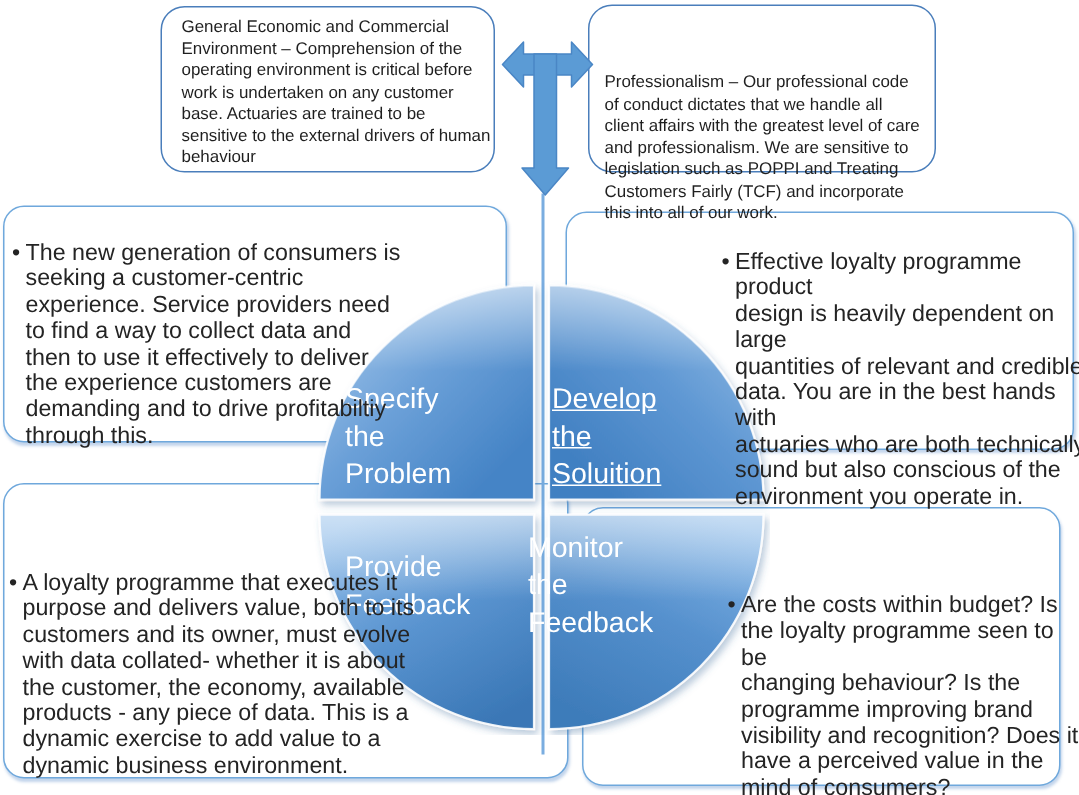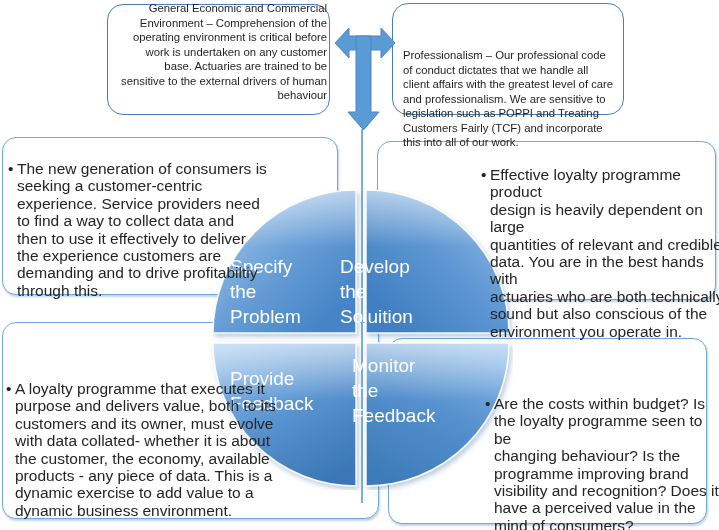--- a/index.html
+++ b/index.html
@@ -23,39 +23,39 @@
   #box-bl { left:2px;   top:322px; width:377px; height:197px; }
   #box-br { left:388px; top:338px; width:319px; height:186px; }
   #callout-a { left:107px; top:4px; width:223px; height:111px; }
   #callout-b { left:392px; top:3px; width:232px; height:112px; }
 
   
   .callout-text {
     position:absolute; font-size:11.3px; line-height:14.5px;
     white-space:pre-line; color:#1f1f1f;
   }
-  #text-a { left:121px; top:1px; width:206px;text-align:right; }
+  #text-a { left:121px; top:11px; width:206px; }
   #text-b { left:403px; top:9px;  width:214px;margin-top:39px; }
 
   .note { position:absolute; display:flex; font-size:15.5px; line-height:17.4px; color:#242424; }
   .note .bullet { flex:0 0 auto; width:9px; }
   .note .note-text { white-space:pre-line; }
   #note-specify { left:8px;   top:160px; width:266px; }
   #note-develop { left:481px; top:166px; width:244px; }
   #note-provide { left:6px;   top:380px; width:340px; }
   #note-monitor { left:485px; top:395px; width:238px; }
 
   
   #cycle-svg { position:absolute; left:209px; top:186px; width:304px; height:304px; }
   .quad-label {
     position:absolute; text-align:left; color:#ffffff;
     font-size:19px; line-height:25px; white-space:pre-line;
   }
   #label-specify { left:230px; top:254px; width:144px; }
-  #label-develop { left:340px; top:254px; width:148px; }
+  #label-develop { left:368px; top:254px; width:148px;text-decoration:underline; }
   #label-provide { left:230px; top:366px; width:144px; }
   #label-monitor { left:352px; top:353px; width:148px; }
 
   
   #connector-vertical {
     position:absolute; left:361px; top:129px; width:2px; height:374px;
     background:#7aade0;
   }
   #arrow-svg { position:absolute; left:328px; top:20px; width:72px; height:114px; }
 

